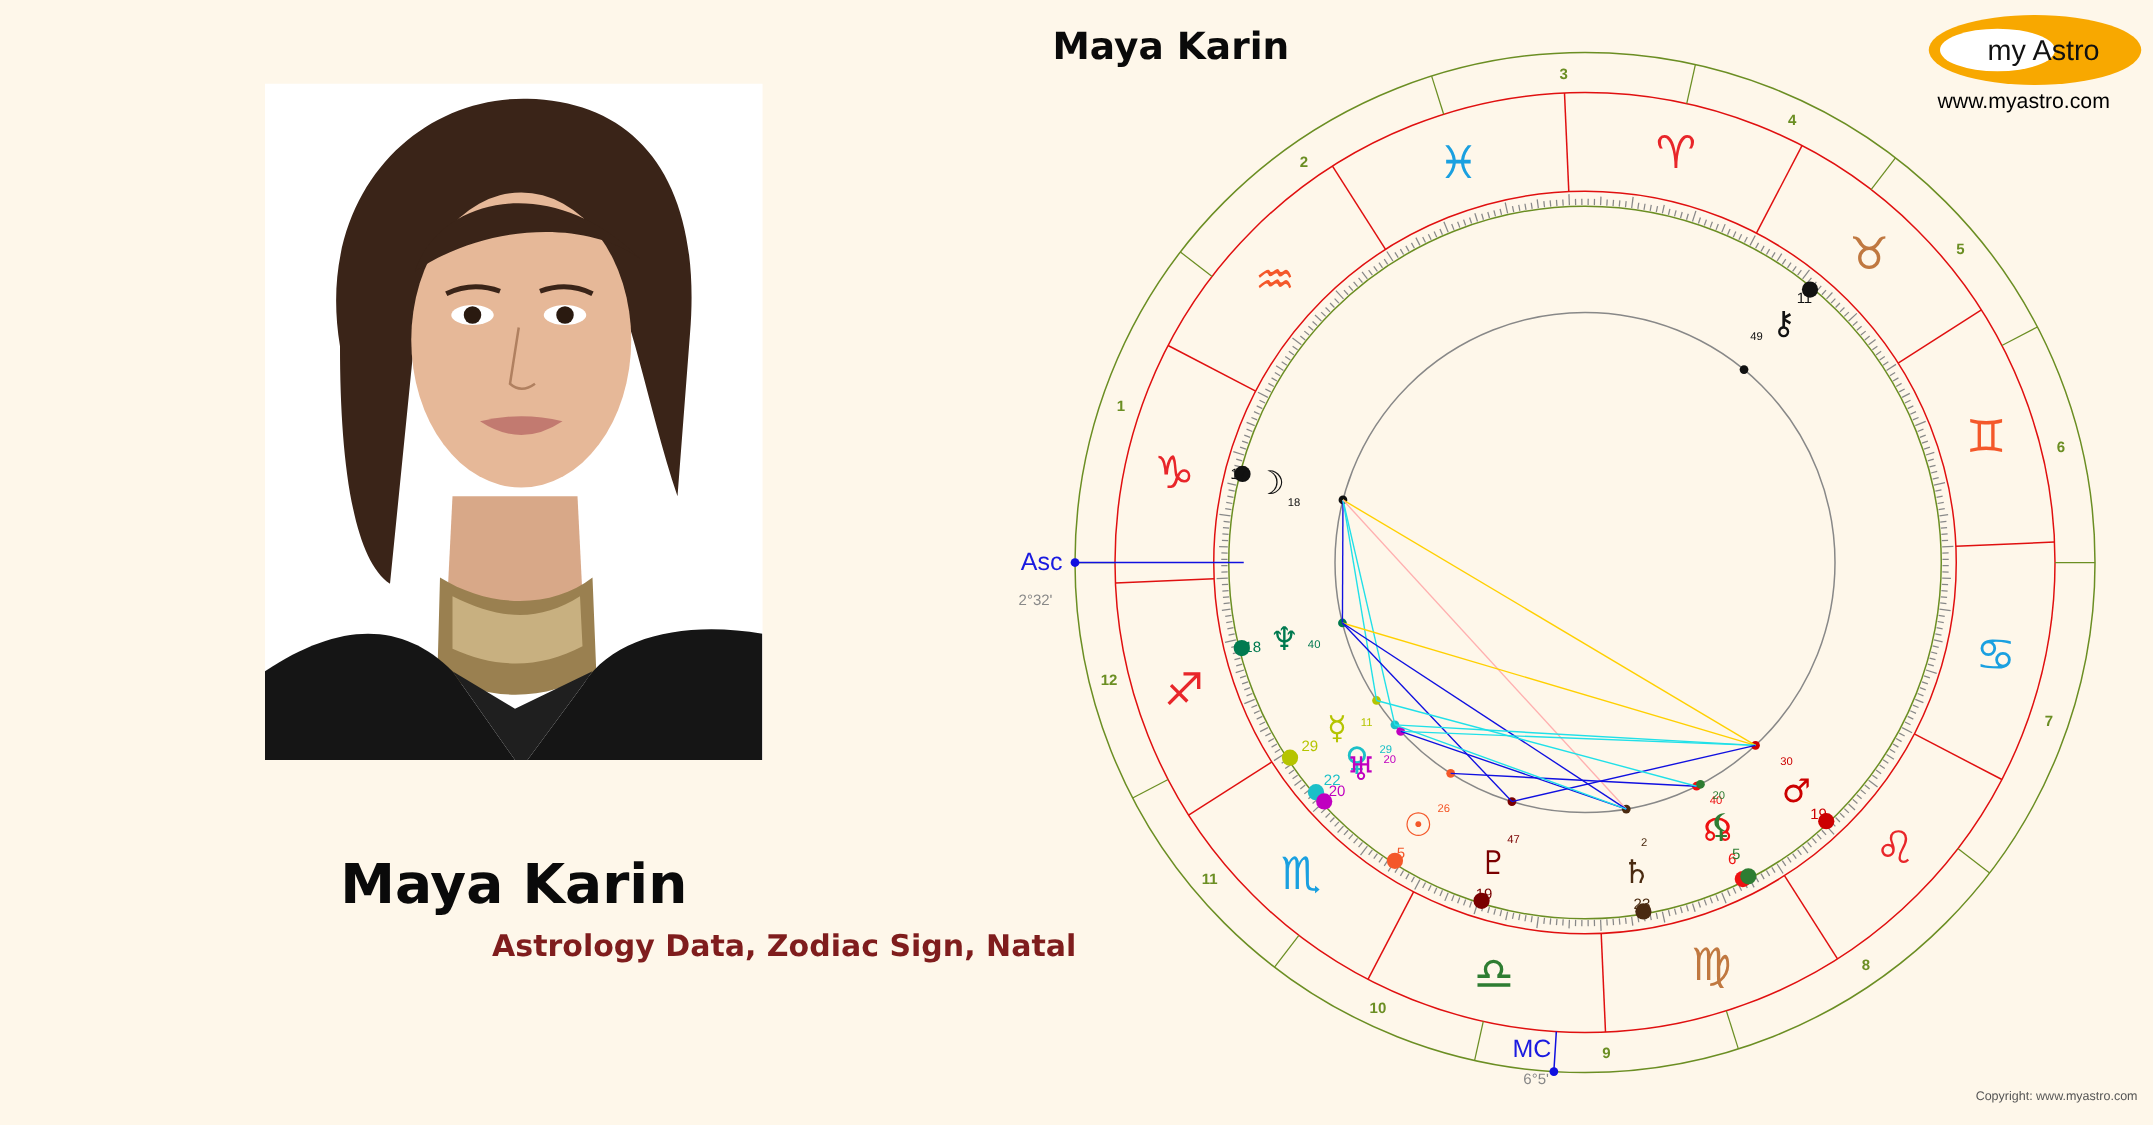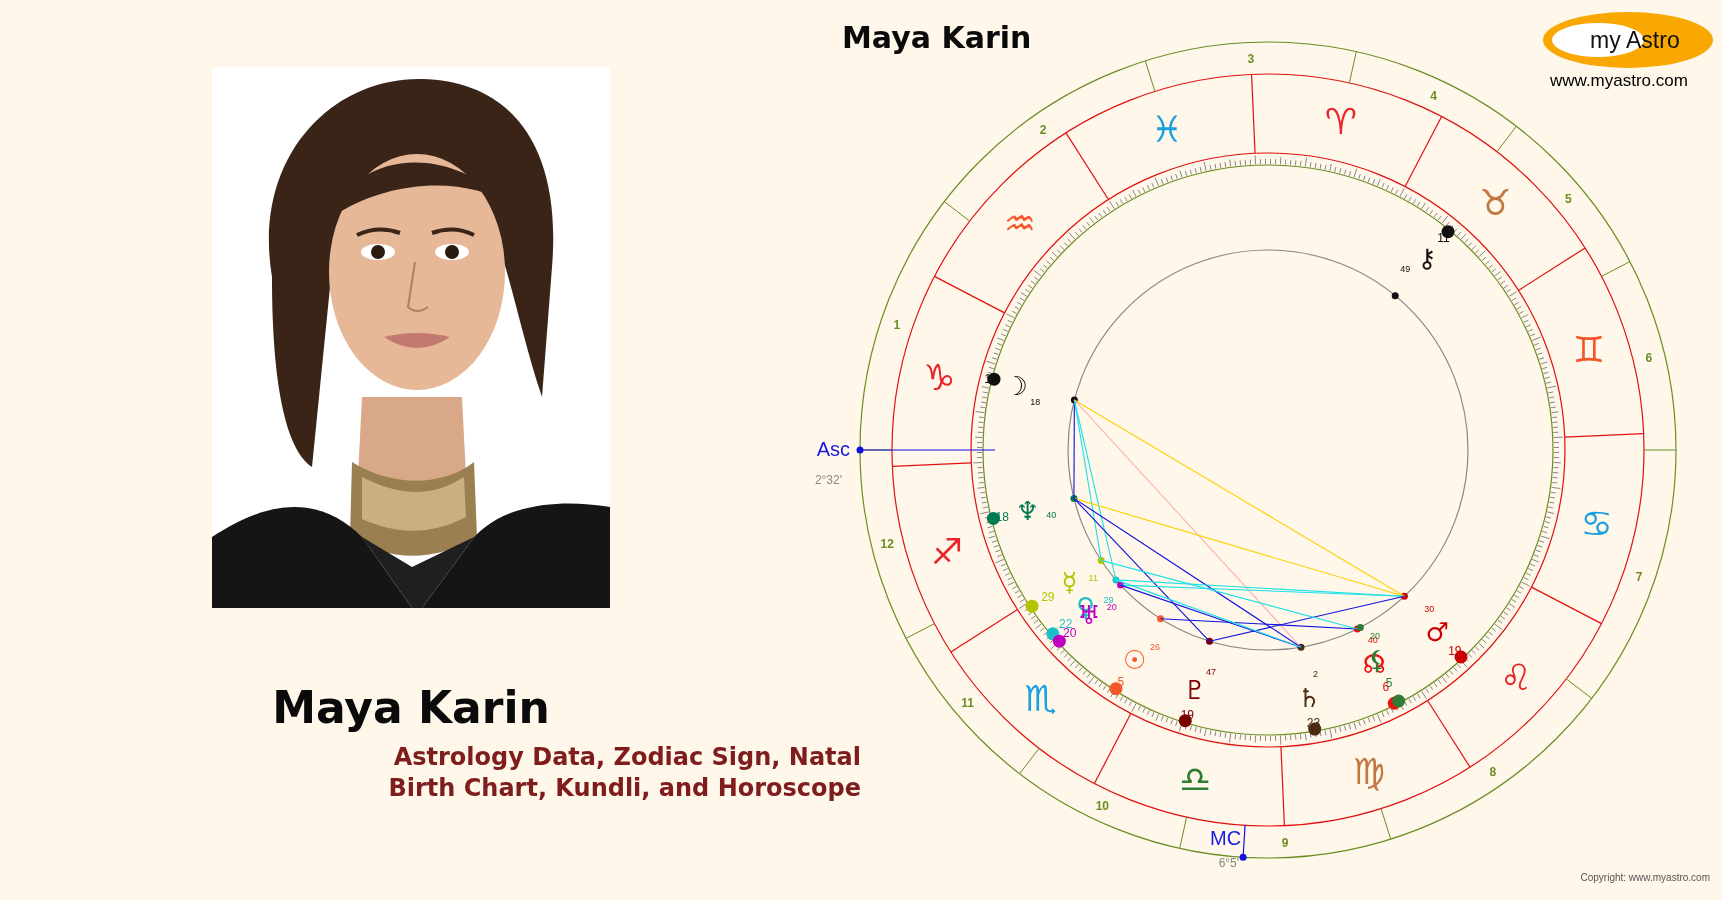--- a/index.html
+++ b/index.html
@@ -43,21 +43,20 @@
 
     <path d="M203,195 L196,240 Q205,248 216,240" stroke="#b08060" stroke-width="2" fill="none"></path>
 
     <path d="M172,270 Q205,262 238,270 Q205,292 172,270 Z" fill="#c27a70"></path>
   </svg>
 </div>
 
 <div class="name-big">Maya Karin</div>
 <div class="subtitle">
   <div>Astrology Data, Zodiac Sign, Natal</div>
-  <div>Birth Chart, Kundli, and Horoscope</div>
 </div>
 
 <div class="chart-title">Maya Karin</div>
 
 <svg class="logo" viewBox="0 0 173 60">
   <ellipse cx="86" cy="30" rx="85" ry="28" fill="#f8a800"></ellipse>
   <ellipse cx="56" cy="30" rx="46" ry="17" fill="#ffffff"></ellipse>
   <text x="48" y="38" font-family="Liberation Sans, sans-serif" font-size="23" fill="#111">my</text>
   <text x="84" y="38" font-family="Liberation Sans, sans-serif" font-size="23" fill="#111">Astro</text>
 </svg>

